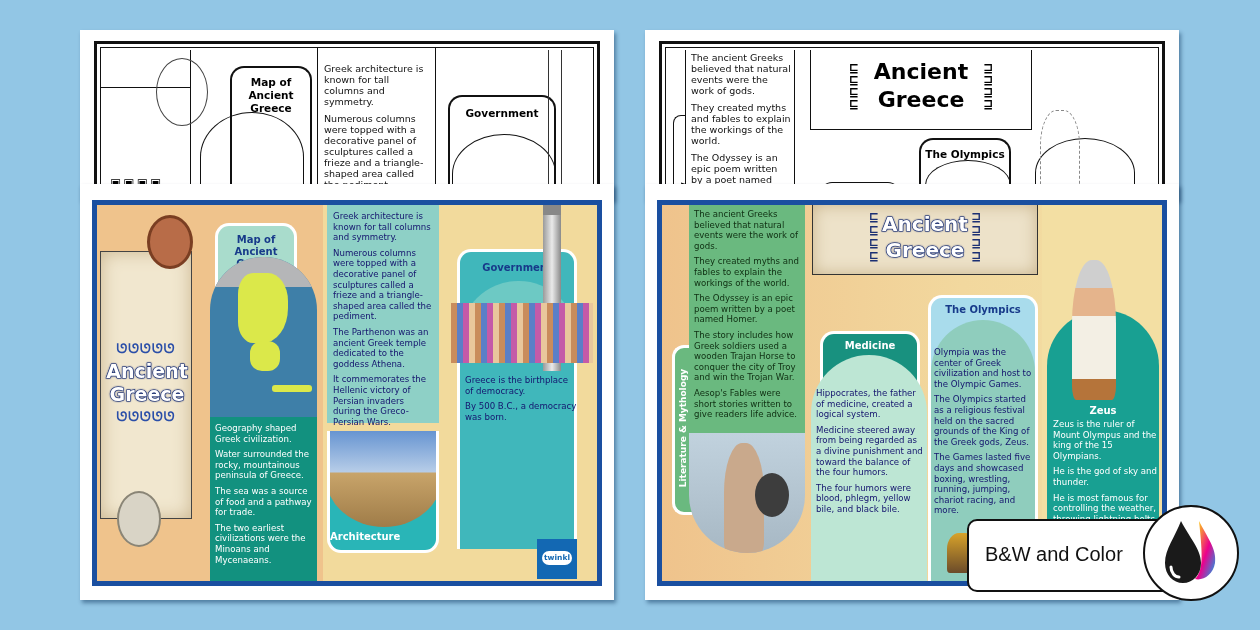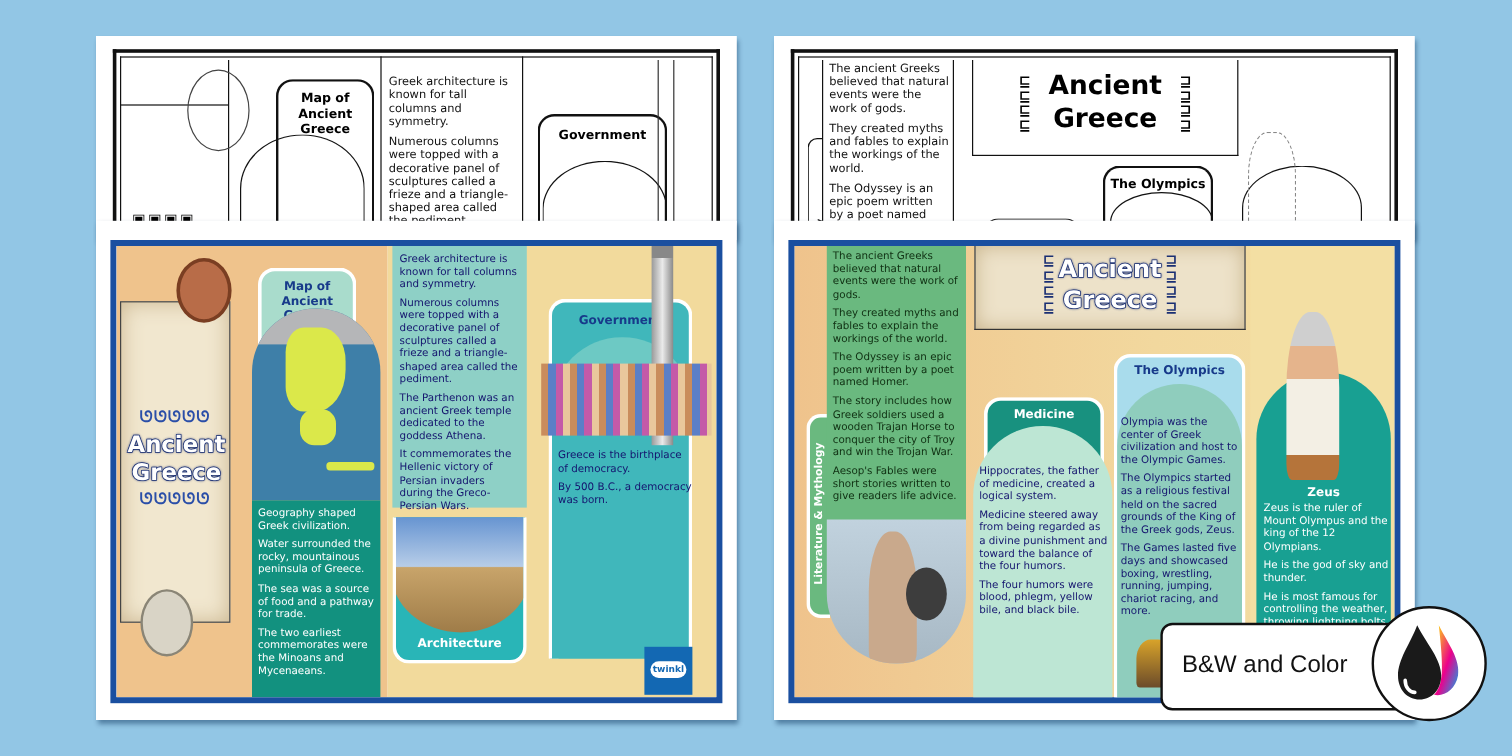--- a/index.html
+++ b/index.html
@@ -103,34 +103,34 @@
       <div style="position:absolute;left:5px;top:52px;width:107px;height:160px;border-radius:53px 53px 0 0;background:#3e7fa8;overflow:hidden">
         <div style="position:absolute;left:0;top:0;width:107px;height:30px;background:#b5b6b8"></div>
         <div style="position:absolute;left:28px;top:16px;width:50px;height:70px;background:#dbe84a;border-radius:30% 40% 50% 30%"></div>
         <div style="position:absolute;left:40px;top:84px;width:30px;height:30px;background:#dbe84a;border-radius:40%"></div>
         <div style="position:absolute;left:62px;top:128px;width:40px;height:7px;background:#dbe84a;border-radius:3px"></div>
       </div>
       <div class="col wtxt txt" style="left:5px;top:212px;width:107px;bottom:0;background:#12917f;padding:6px 5px">
         <p>Geography shaped Greek civilization.</p>
         <p>Water surrounded the rocky, mountainous peninsula of Greece.</p>
         <p>The sea was a source of food and a pathway for trade.</p>
-        <p>The two earliest commemorates were the Minoans and Mycenaeans.</p>
+        <p>The two earliest civilizations were the Minoans and Mycenaeans.</p>
       </div>
     </div>
 
     <div class="col" style="left:226px;width:122px;background:#f2da9c">
       <div class="col txt" style="left:4px;width:112px;top:0;height:218px;background:#8ed0c6;padding:6px 6px">
         <p>Greek architecture is known for tall columns and symmetry.</p>
         <p>Numerous columns were topped with a decorative panel of sculptures called a frieze and a triangle-shaped area called the pediment.</p>
         <p>The Parthenon was an ancient Greek temple dedicated to the goddess Athena.</p>
         <p>It commemorates the Hellenic victory of Persian invaders during the Greco-Persian Wars.</p>
       </div>
       <div style="position:absolute;left:4px;top:226px;width:112px;height:122px;border:3px solid #fff;border-top:none;border-radius:0 0 14px 14px;background:#29b5b7;overflow:hidden">
         <div style="position:absolute;left:-4px;top:-4px;width:116px;height:100px;border-radius:0 0 50% 50%;background:linear-gradient(#5f8fcf 0%,#b7cde8 45%,#c8a46a 46%,#9f7c48 100%)"></div>
-        <div style="position:absolute;left:0;right:0;bottom:8px;text-align:center;font-weight:bold;font-size:10px;color:#fff">Architecture</div>
+        <div style="position:absolute;left:0;right:0;bottom:8px;text-align:left;font-weight:bold;font-size:10px;color:#fff">Architecture</div>
       </div>
     </div>
 
     <div class="col" style="left:348px;width:152px;background:#f2da9c">
       <div class="tab" style="left:12px;top:44px;width:120px;height:300px;background:#40b7bb">
         <div class="t" style="margin-top:10px">Government</div>
       </div>
       <div style="position:absolute;left:15px;top:76px;width:117px;height:70px;border-radius:58px 58px 0 0;background:#6dc9c4"></div>
       <div style="position:absolute;left:98px;top:0;width:18px;height:166px;background:linear-gradient(90deg,#9a9a9a,#eaeaea,#8a8a8a);border-top:10px solid #888"></div>
       <div style="position:absolute;left:6px;top:98px;width:142px;height:60px;background:repeating-linear-gradient(90deg,#c98c5c 0 6px,#5b7fc7 6px 12px,#c45aa8 12px 18px,#e9c79c 18px 24px)"></div>
@@ -188,21 +188,21 @@
       <p>The Olympics started as a religious festival held on the sacred grounds of the King of the Greek gods, Zeus.</p>
       <p>The Games lasted five days and showcased boxing, wrestling, running, jumping, chariot racing, and more.</p>
     </div>
     <div style="position:absolute;left:285px;top:328px;width:30px;height:40px;background:linear-gradient(#d8a32a,#6b4b2a);border-radius:40% 40% 10% 10%"></div>
 
     <div style="position:absolute;left:380px;top:0;width:124px;bottom:0;background:#f3dfa3"></div>
     <div style="position:absolute;left:385px;top:105px;width:112px;height:300px;border-radius:56px 56px 0 0;background:#18a092"></div>
     <div style="position:absolute;left:410px;top:55px;width:44px;height:140px;background:linear-gradient(#cfcfcf 0 20%,#e5b48c 20% 40%,#f3efe4 40% 85%,#b5743a 85%);border-radius:45% 45% 10% 10%"></div>
     <div style="position:absolute;left:390px;top:200px;width:102px;text-align:center;color:#fff;font-weight:bold;font-size:10px">Zeus</div>
     <div class="txt wtxt" style="left:391px;top:214px;width:104px">
-      <p>Zeus is the ruler of Mount Olympus and the king of the 12 Olympians.</p>
+      <p>Zeus is the ruler of Mount Olympus and the king of the 15 Olympians.</p>
       <p>He is the god of sky and thunder.</p>
       <p>He is most famous for controlling the weather, throwing lightning bolts</p>
     </div>
   </div>
 </div>
 
 <div class="badge">
   <span>B&amp;W and Color</span>
 </div>
 <div class="circle">

